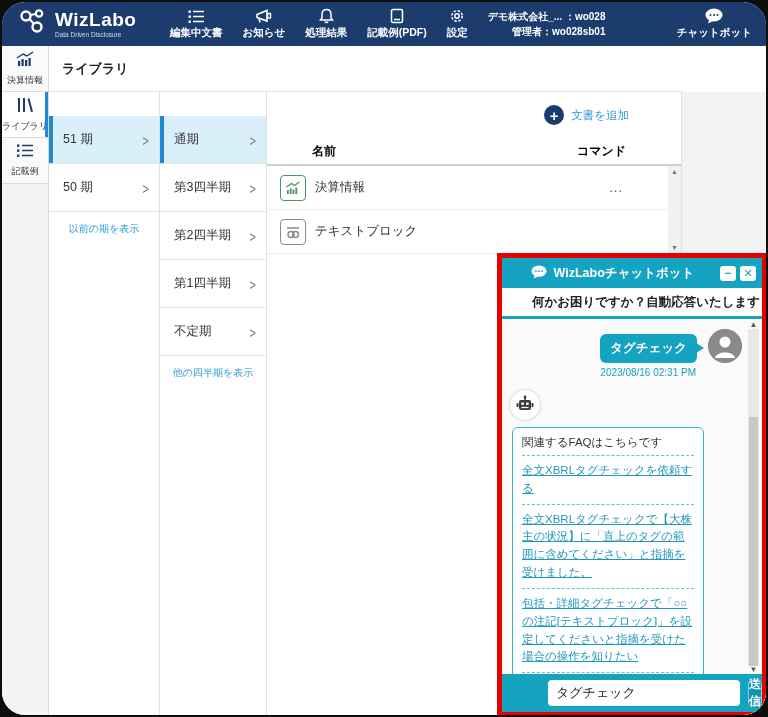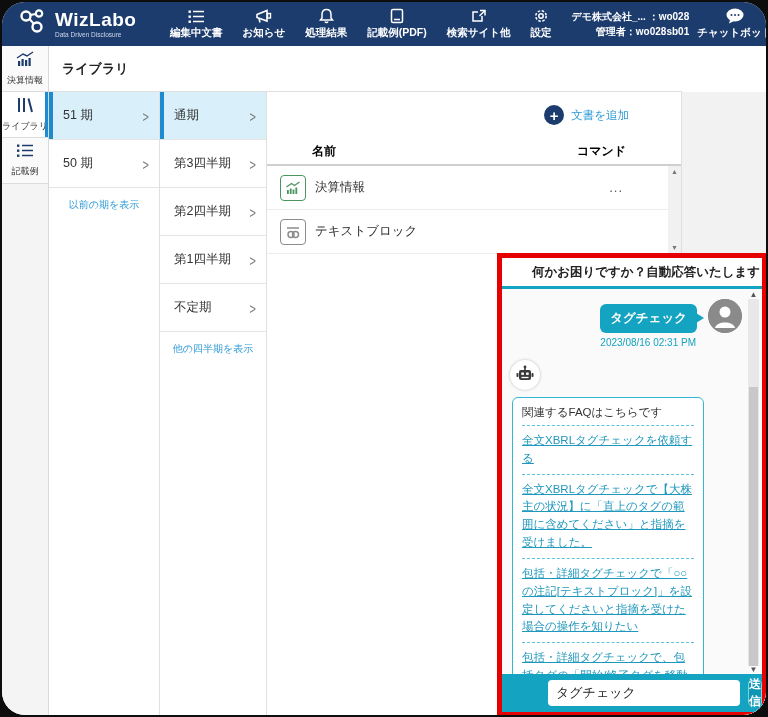--- a/index.html
+++ b/index.html
@@ -29,21 +29,21 @@
 
   
   .main { position:absolute; top:44px; left:47px; right:0; bottom:0; background:#fff; }
   .pagetitle-bar { height:46px; border-bottom:1px solid #e0e0e0; display:flex; align-items:center; padding-left:13px; background:#fff; width:633px; }
   .pagetitle { font-size:13px; font-weight:bold; color:#222; }
   .cols { position:absolute; top:46px; left:0; bottom:0; right:0; display:flex; }
   .col-periods { width:111px; border-right:1px solid #e0e0e0; }
   .col-quarters { width:107px; border-right:1px solid #e0e0e0; }
   .nav-cell { height:48px; border-bottom:1px solid #e4e4e4; display:flex; align-items:center; padding:0 10px 0 14px; font-size:12.5px; color:#333; cursor:pointer; position:relative; background:#fff; }
   .nav-cell .chev { margin-left:auto; color:#777; font-size:11px; transform:scaleY(1.4); }
-  .nav-cell.selected { background:#d9effa; }
+  .nav-cell.selected { background:#d9effa;margin-top:24px; }
   .nav-cell.selected::before { content:""; position:absolute; left:0; top:0; bottom:0; width:4px; background:#1e8bd0; }
   .more-link { display:block; text-align:center; margin-top:10px; font-size:10px; color:#2e9bd6; cursor:pointer; text-decoration:none; }
 
   .doc-area { width:415px; position:relative; border-right:1px solid #e0e0e0; background:#fff; }
   .adddoc-row { height:46px; display:flex; align-items:center; justify-content:flex-end; padding-right:52px; }
   .adddoc { display:flex; align-items:center; gap:7px; cursor:pointer; }
   .adddoc .plus-circle { width:20px; height:20px; border-radius:50%; background:#1d3c6e; color:#fff; display:flex; align-items:center; justify-content:center; font-size:15px; line-height:1; font-weight:bold; }
   .adddoc .adddoc-label { font-size:11.5px; color:#2e9bd6; }
   .table-head { height:28px; display:flex; align-items:center; border-bottom:2px solid #cfcfcf; font-size:12px; font-weight:bold; color:#000000; }
   .th-name { padding-left:45px; }
@@ -148,30 +148,20 @@
           <svg width="14" height="16" viewBox="0 0 14 16">
                 <rect x="1.5" y="1.5" width="11" height="13" rx="1.5" fill="none" stroke="#fff" stroke-width="1.5"></rect>
                 <line x1="4" y1="11.5" x2="10" y2="11.5" stroke="#fff" stroke-width="1.4"></line>
               </svg>
         </span>
         <span class="tn-label">記載例(PDF)</span>
       </div>
       <div class="topnav-item">
         <span>
           <svg width="16" height="16" viewBox="0 0 16 16">
-                <path d="M11 8 L11 13 L2 13 L2 4 L7 4" fill="none" stroke="#fff" stroke-width="1.5"></path>
-                <path d="M9 2.5 L14 2.5 L14 7.5" fill="none" stroke="#fff" stroke-width="1.5"></path>
-                <line x1="14" y1="2.5" x2="8.5" y2="8" stroke="#fff" stroke-width="1.5"></line>
-              </svg>
-        </span>
-        <span class="tn-label">検索サイト他</span>
-      </div>
-      <div class="topnav-item">
-        <span>
-          <svg width="16" height="16" viewBox="0 0 16 16">
                 <g stroke="#fff" stroke-width="1.5" fill="none">
                   <circle cx="8" cy="8" r="2.2"></circle>
                   <circle cx="8" cy="8" r="5.2" stroke-dasharray="2.5 1.6"></circle>
                 </g>
               </svg>
         </span>
         <span class="tn-label">設定</span>
       </div>
     </div>
 
@@ -327,20 +317,36 @@
           <span class="sb-arrow">▲</span>
           <span class="sb-arrow">▼</span>
         </div>
       </div>
 
       <div style="flex:1; background:#f2f2f2;"></div>
     </div>
   </div>
 
   <div class="chatbot">
+    <div class="cb-header">
+      <span class="cb-title">
+        <span>
+          <svg width="18" height="14" viewBox="0 0 20 16">
+                <ellipse cx="10" cy="7" rx="8.5" ry="6.5" fill="#fff"></ellipse>
+                <path d="M5 12 L4 15.5 L9 13" fill="#fff"></path>
+                <circle cx="6.5" cy="7" r="1" fill="#14a3c0"></circle>
+                <circle cx="10" cy="7" r="1" fill="#14a3c0"></circle>
+                <circle cx="13.5" cy="7" r="1" fill="#14a3c0"></circle>
+              </svg>
+        </span>
+        <span>WizLaboチャットボット</span>
+      </span>
+      <span class="cb-btn">−</span>
+      <span class="cb-btn">✕</span>
+    </div>
     <div class="cb-sub">何かお困りですか？自動応答いたします</div>
 
     <div class="cb-body">
       <div class="msg-row">
         <span class="msg-bubble">タグチェック</span>
         <span class="avatar">
           <svg width="34" height="34" viewBox="0 0 34 34">
                 <circle cx="17" cy="17" r="17" fill="#8a8a8a"></circle>
                 <circle cx="17" cy="13" r="5.5" fill="#fff"></circle>
                 <path d="M7 29 C8 21.5 26 21.5 27 29 Z" fill="#fff"></path>

